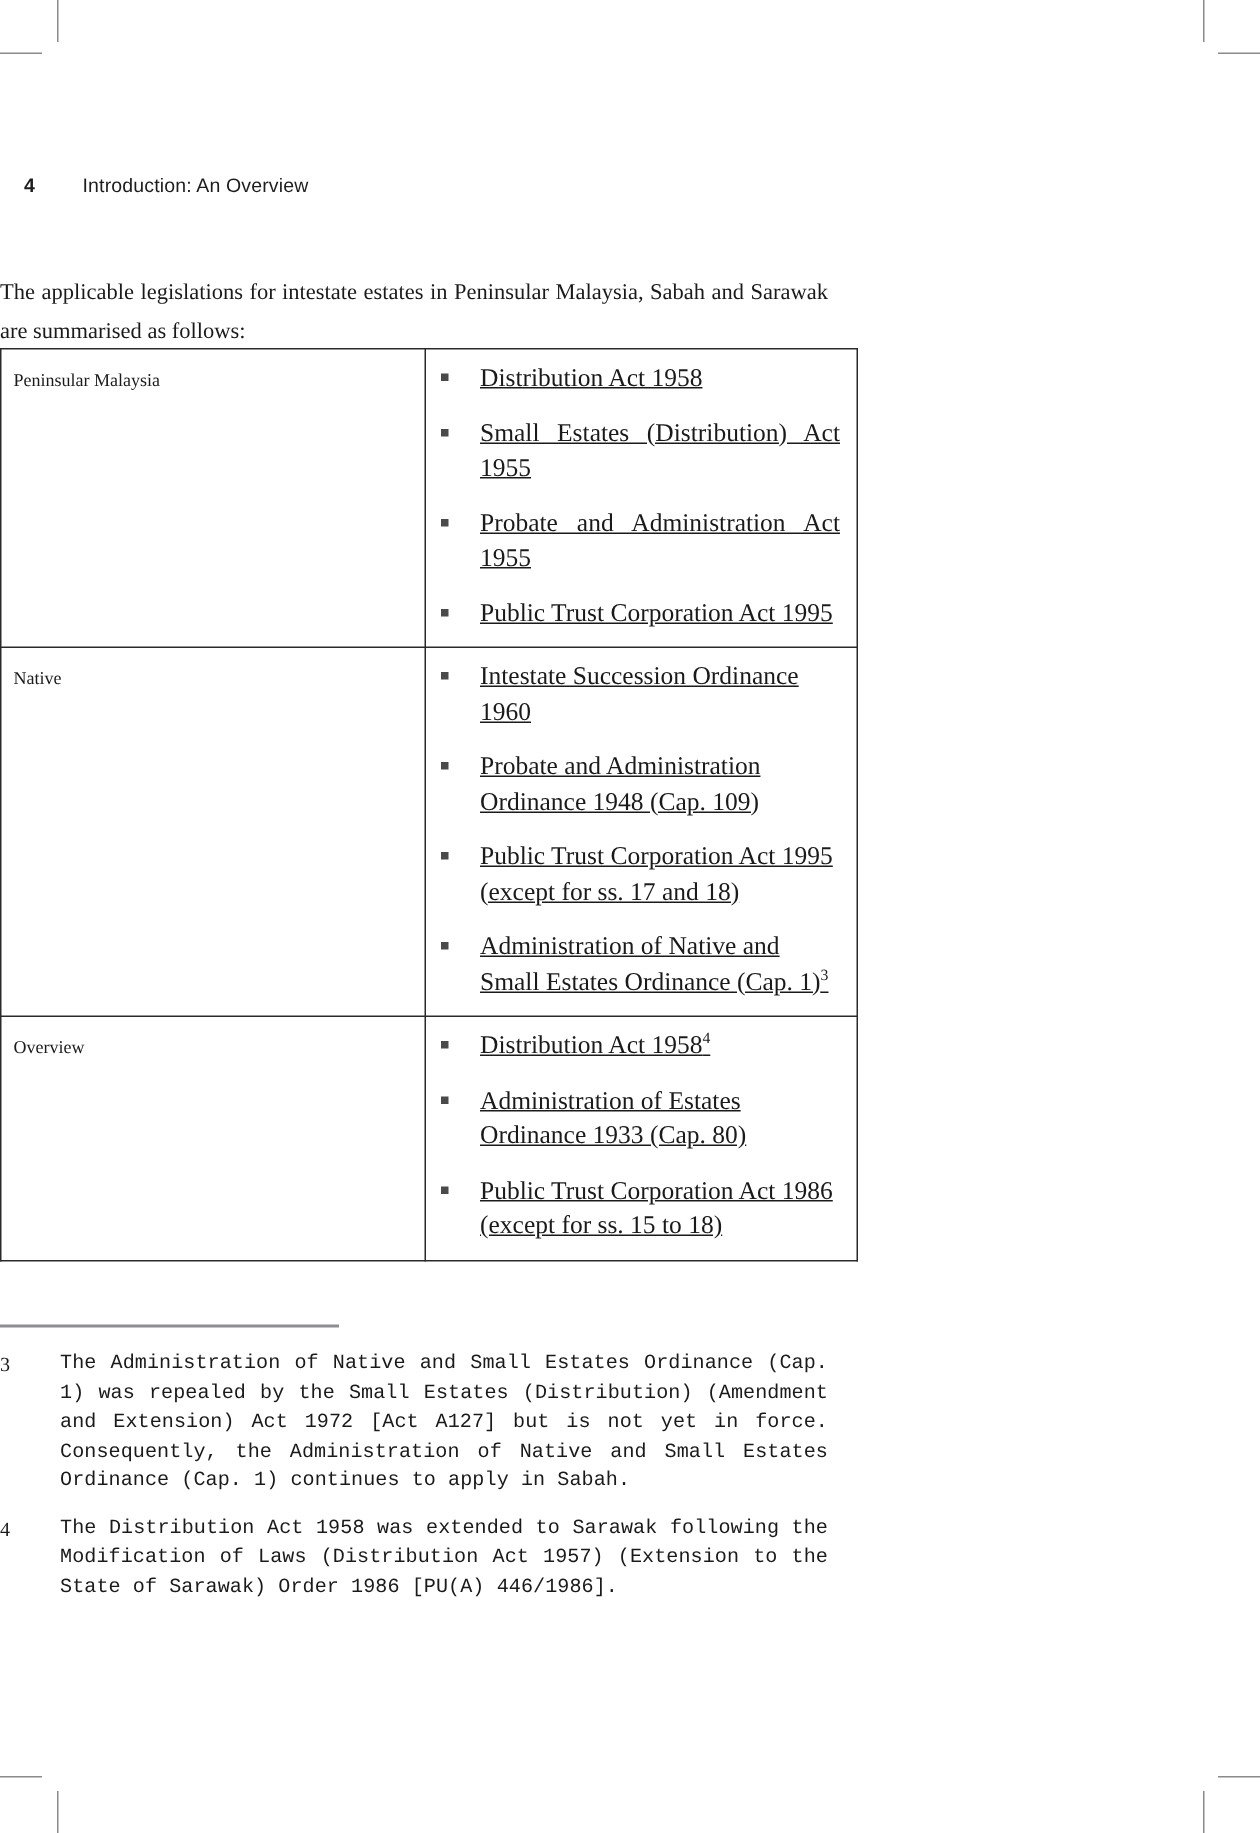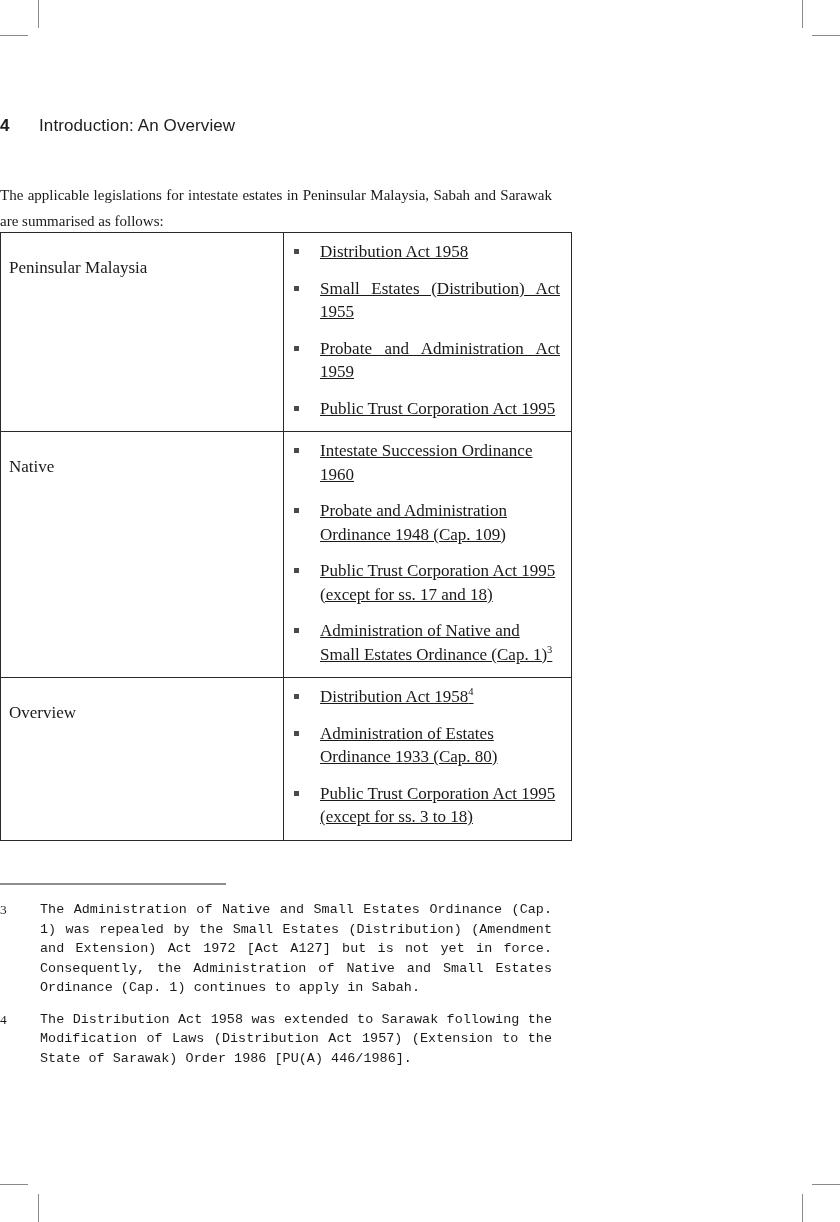--- a/index.html
+++ b/index.html
@@ -34,23 +34,24 @@
   .cm-br-v { left: 802px; top: 1194px; }
   .cm-br-h { left: 812px; top: 1184px; }
 
   
   .running-head {
     position: absolute;
     left: 0;
     top: 116px;
     width: 550px;
     font-family: "Liberation Sans", "DejaVu Sans", sans-serif;
-    font-size: 17px;
+    font-size: 13px;
     color: #1d1d1d;
     white-space: nowrap;
+    padding-left: 16px;
   }
   .running-head .folio {
     font-weight: bold;
     display: inline-block;
     width: 39px;
   }
   .running-head .head-title {
     font-weight: normal;
     letter-spacing: 0.1px;
   }
@@ -77,22 +78,22 @@
     border-collapse: collapse;
     table-layout: fixed;
   }
   .legis-table td {
     border: 1px solid #2a2a2a;
     vertical-align: top;
     padding: 0;
   }
   .legis-table td.region {
     width: 274px;
-    padding: 23px 0 10px 8px;
-    font-size: 17px;
+    padding: 9px 0 10px 8px;
+    font-size: 12px;
     line-height: 23px;
   }
   .legis-table td.acts {
     width: 276px;
     padding: 7px 11px 10px 0;
   }
   .acts ul {
     list-style: none;
     margin: 0;
     padding: 0;
@@ -189,21 +190,21 @@
             <li class="ragged">
               <span class="bullet"></span>
               <span class="txt">Distribution Act 1958</span>
             </li>
             <li>
               <span class="bullet"></span>
               <span class="txt">Small Estates (Distribution) Act 1955</span>
             </li>
             <li>
               <span class="bullet"></span>
-              <span class="txt">Probate and Administration Act 1959</span>
+              <span class="txt">Probate and Administration Act 1955</span>
             </li>
             <li>
               <span class="bullet"></span>
               <span class="txt">Public Trust Corporation Act 1995</span>
             </li>
           </ul>
         </td>
       </tr>
       <tr>
         <td class="region">Native</td>
@@ -235,21 +236,21 @@
             <li class="ragged">
               <span class="bullet"></span>
               <span class="txt">Distribution Act 1958<sup class="fnref">4</sup></span>
             </li>
             <li class="ragged">
               <span class="bullet"></span>
               <span class="txt">Administration of Estates Ordinance 1933 (Cap. 80)</span>
             </li>
             <li class="ragged">
               <span class="bullet"></span>
-              <span class="txt">Public Trust Corporation Act 1995 (except for ss. 3 to 18)</span>
+              <span class="txt">Public Trust Corporation Act 1986 (except for ss. 15 to 18)</span>
             </li>
           </ul>
         </td>
       </tr>
     </tbody>
 </table>
 
 <div class="footnote-rule"></div>
 
 <div class="footnotes">

